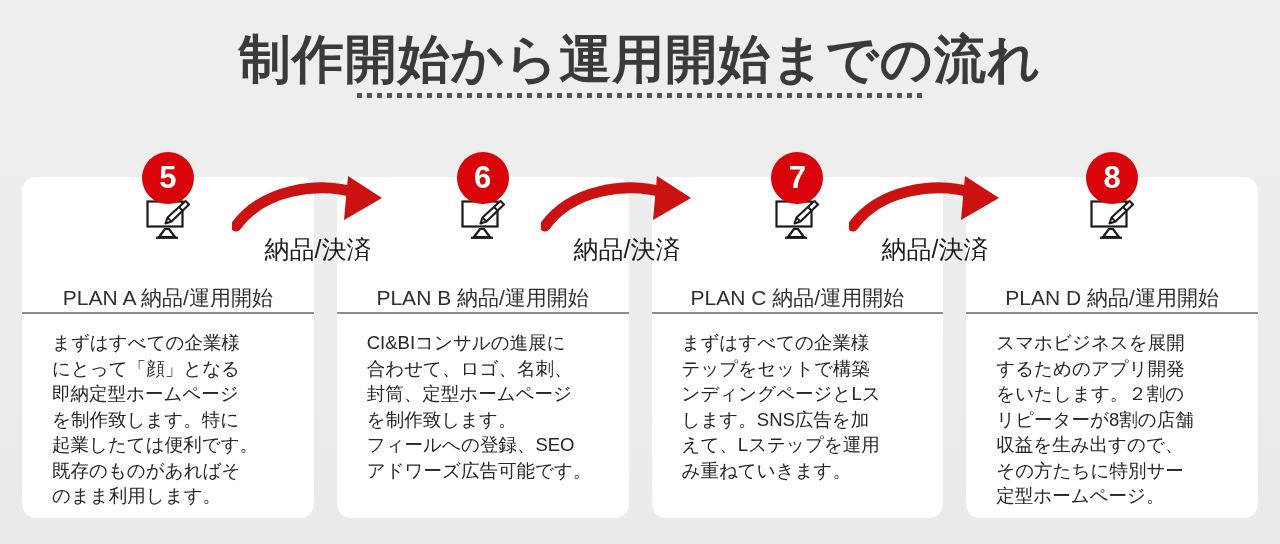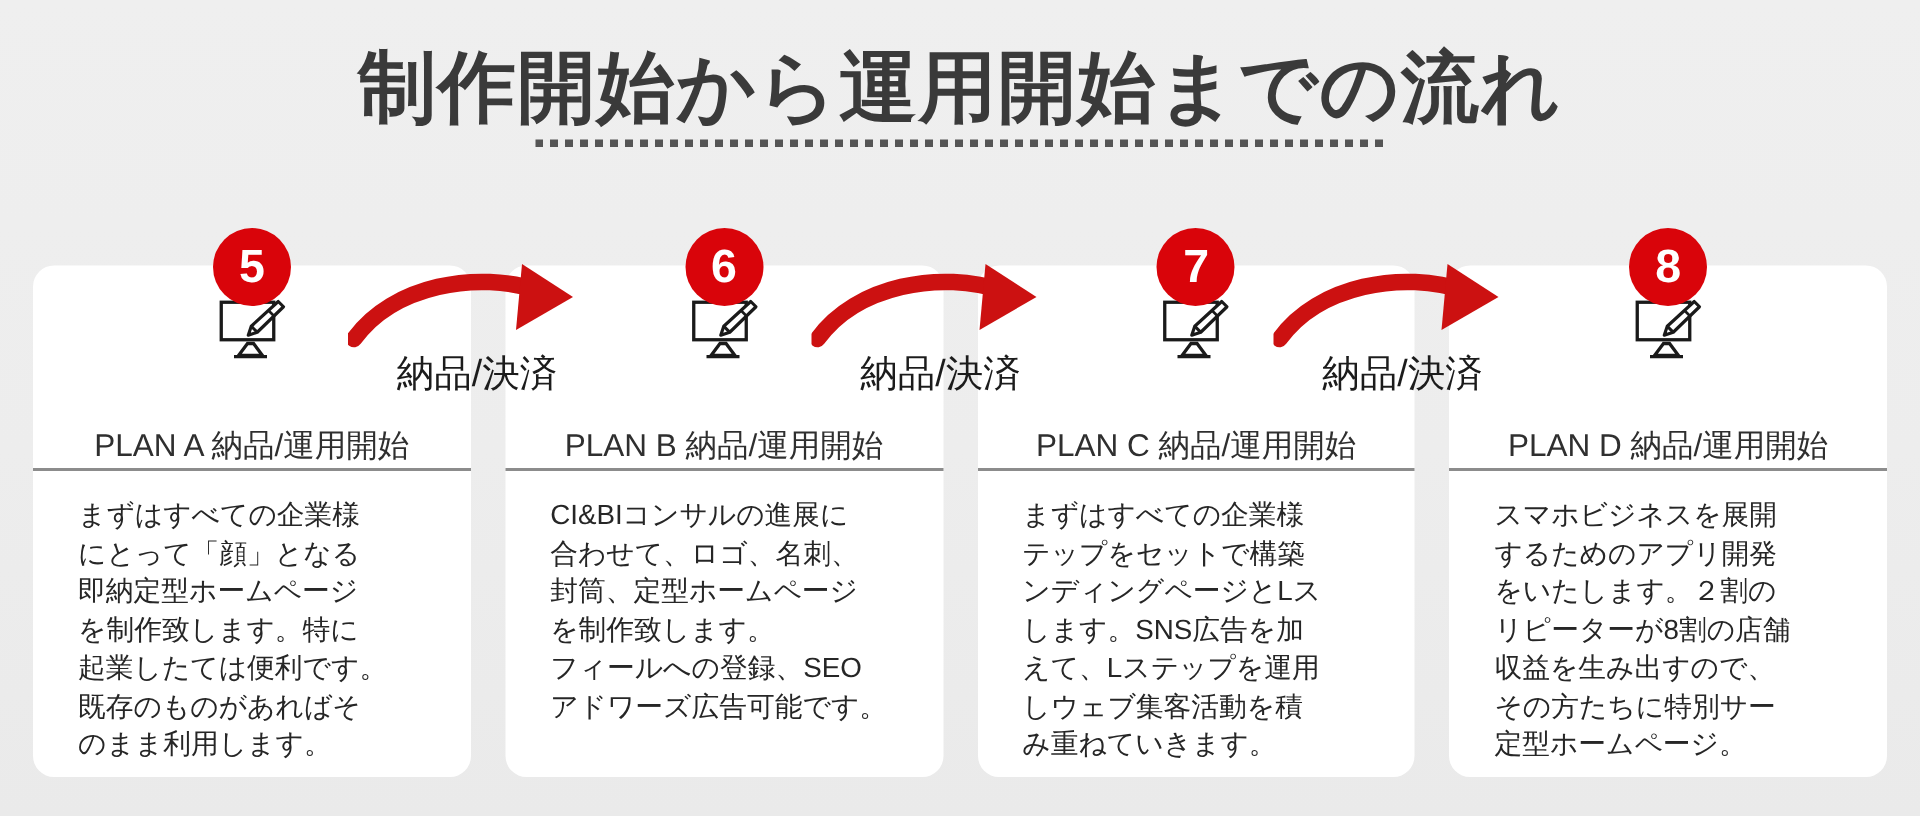--- a/index.html
+++ b/index.html
@@ -228,21 +228,20 @@
         </span>
         <div class="card-title">PLAN C 納品/運用開始</div>
       </div>
       <div class="card-divider"></div>
       <div class="card-body">
         <span class="ln">まずはすべての企業様</span>
         <span class="ln">テップをセットで構築</span>
         <span class="ln">ンディングページとLス</span>
         <span class="ln">します。SNS広告を加</span>
         <span class="ln">えて、Lステップを運用</span>
-        <span class="ln">しウェブ集客活動を積</span>
         <span class="ln">み重ねていきます。</span>
       </div>
     </div>
 
     <div class="card">
       <div class="badge">8</div>
       <div class="card-head">
         <span class="card-icon">
           <svg viewBox="0 0 46 42" xmlns="http://www.w3.org/2000/svg">
             <rect x="2.5" y="2.5" width="35" height="25" fill="none" stroke="#1a1a1a" stroke-width="2.2"></rect>

